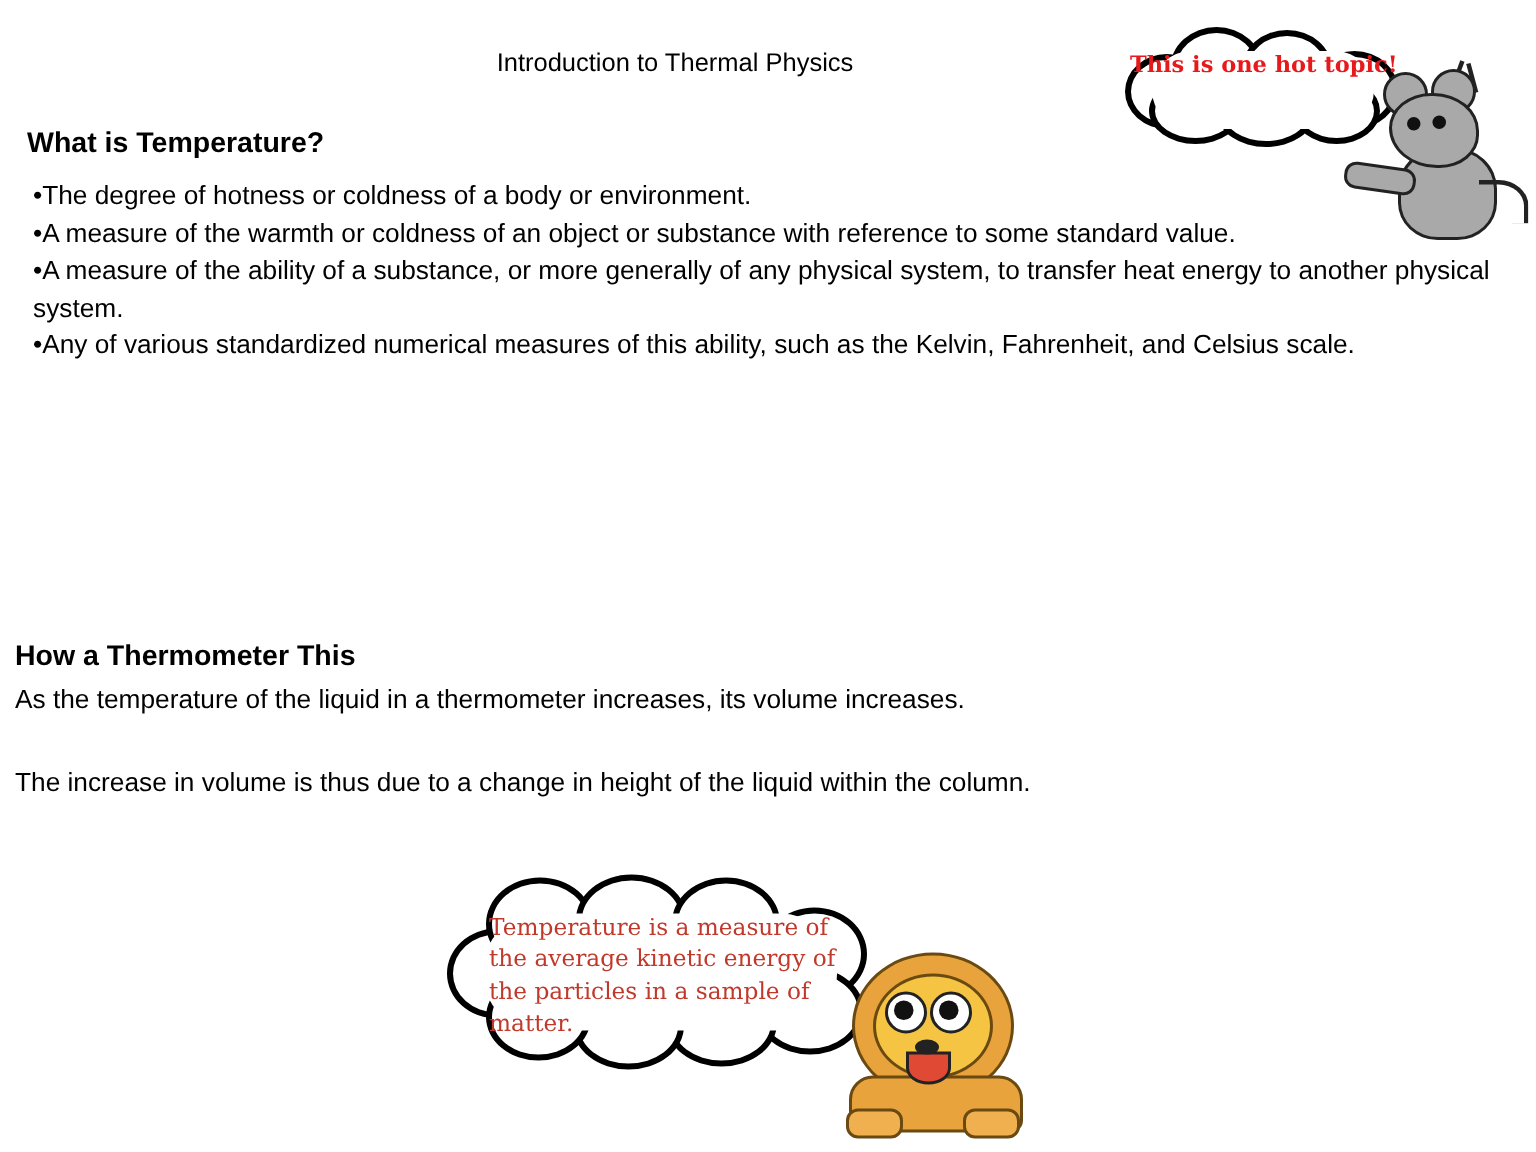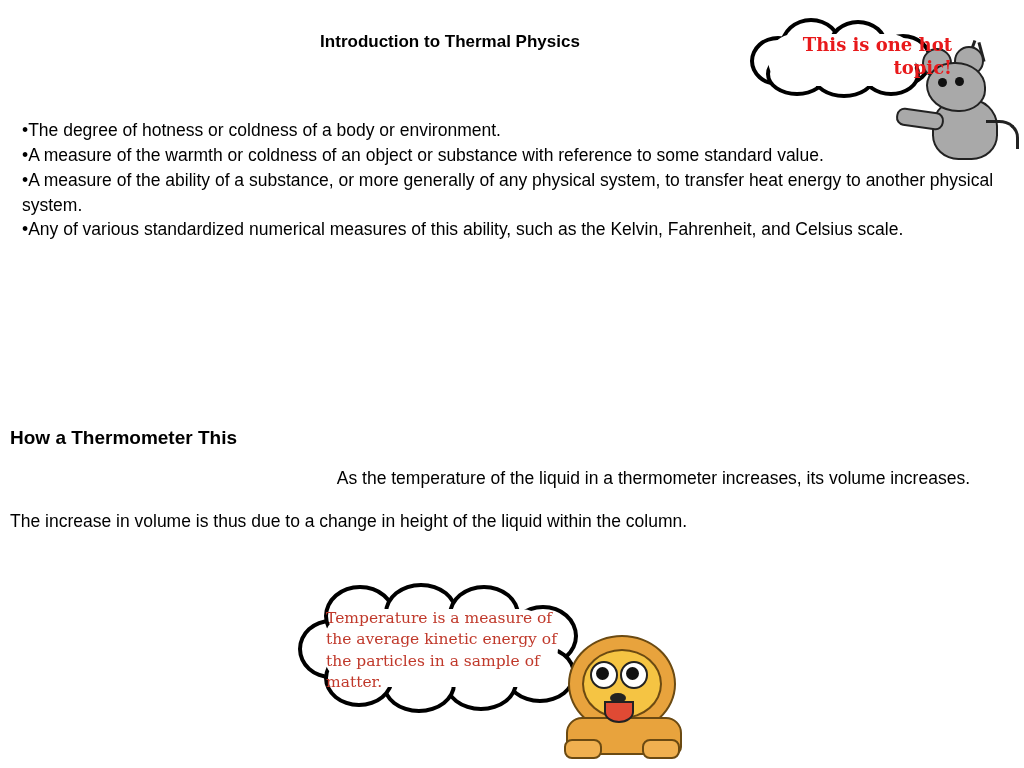--- a/index.html
+++ b/index.html
@@ -22,21 +22,21 @@
     height: 768px;
   }
 
   .slide-title {
     position: absolute;
     top: 32px;
     left: 0;
     width: 900px;
     text-align: center;
     font-size: 17px;
-    font-weight: bold;
+    font-weight: normal;
   }
 
   .section-heading {
     position: absolute;
     font-size: 19px;
     font-weight: bold;
   }
 
   #what-is-temperature {
     top: 85px;
@@ -59,21 +59,21 @@
     top: 427px;
     left: 10px;
   }
 
   .body-line {
     position: absolute;
     font-size: 17.5px;
     left: 10px;
     width: 960px;
   }
-  #line-volume-increases { top: 468px; text-align: right; }
+  #line-volume-increases { top: 456px; }
   #line-height-change { top: 511px; }
 
   
   .cartoon-top {
     position: absolute;
     top: 8px;
     left: 740px;
     width: 280px;
     height: 165px;
   }
@@ -83,28 +83,27 @@
     top: 10px;
     left: 10px;
     width: 185px;
     height: 78px;
   }
   .bubble-top .bubble-text {
     position: absolute;
     top: 16px;
     left: 0;
     width: 185px;
-    text-align: right;
+    text-align: center;
     color: #e8191b;
     font-family: "DejaVu Serif", serif;
     font-weight: bold;
-    font-size: 18px;
+    font-size: 15px;
     line-height: 1.25;
     z-index: 3;
-    margin-left: 17px;
   }
 
   .cloud-lobe {
     position: absolute;
     background: #ffffff;
     border: 4px solid #000000;
     border-radius: 50%;
     box-sizing: border-box;
   }
   .cloud-fill {
@@ -308,20 +307,21 @@
   .lion-paw.l { left: 4px; }
   .lion-paw.r { left: 82px; }
 </style>
 </head>
 <body>
 
 <div class="slide">
 
   <div class="slide-title">Introduction to Thermal Physics</div>
 
+  <div class="section-heading" id="what-is-temperature">What is Temperature?</div>
 
   <div class="bullets">
     <p>•The degree of hotness or coldness of a body or environment.</p>
     <p>•A measure of the warmth or coldness of an object or substance with reference to some standard value.</p>
     <p>•A measure of the ability of a substance, or more generally of any physical system, to transfer heat energy to another physical system.</p>
     <p>•Any of various standardized numerical measures of this ability, such as the Kelvin, Fahrenheit, and Celsius scale.</p>
   </div>
 
   <div class="section-heading" id="how-thermometer-works">How a Thermometer This</div>
 

